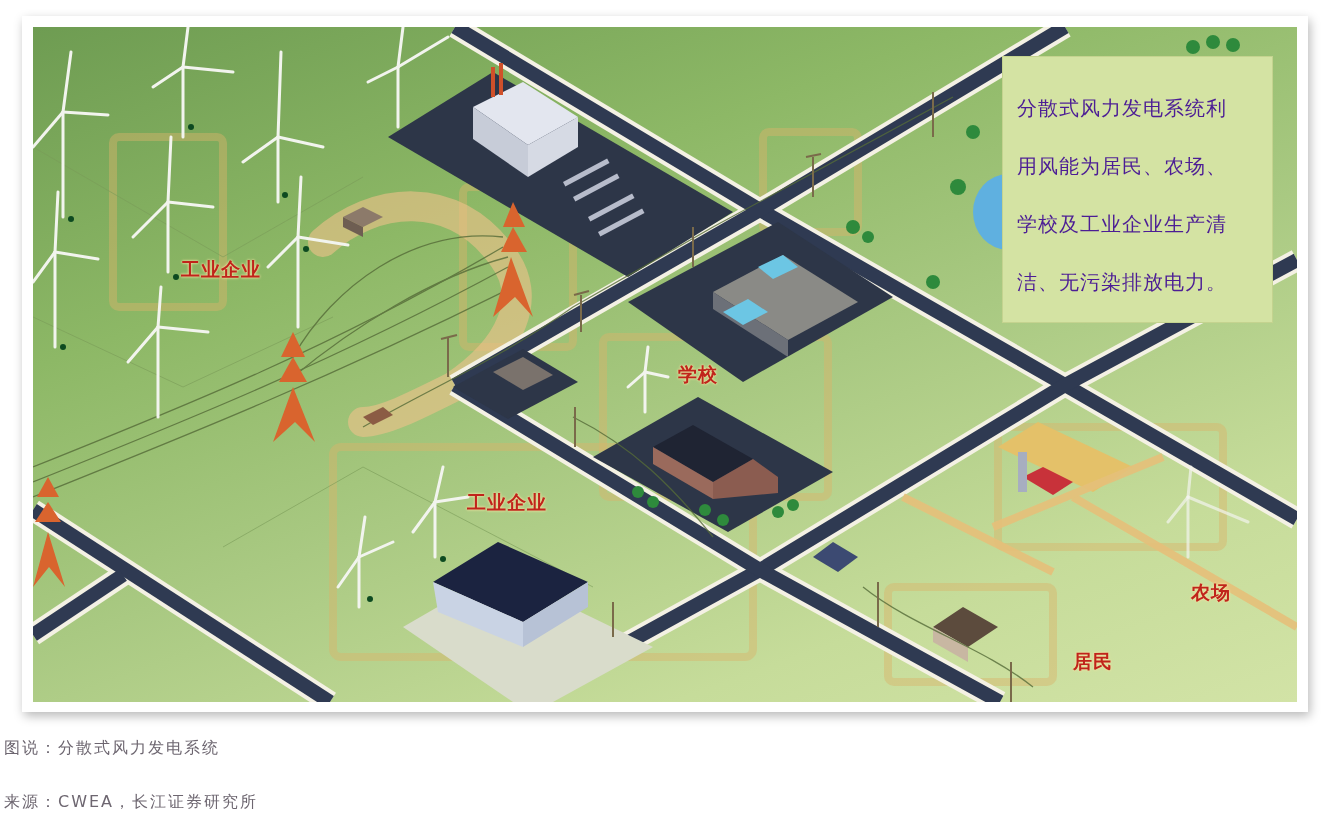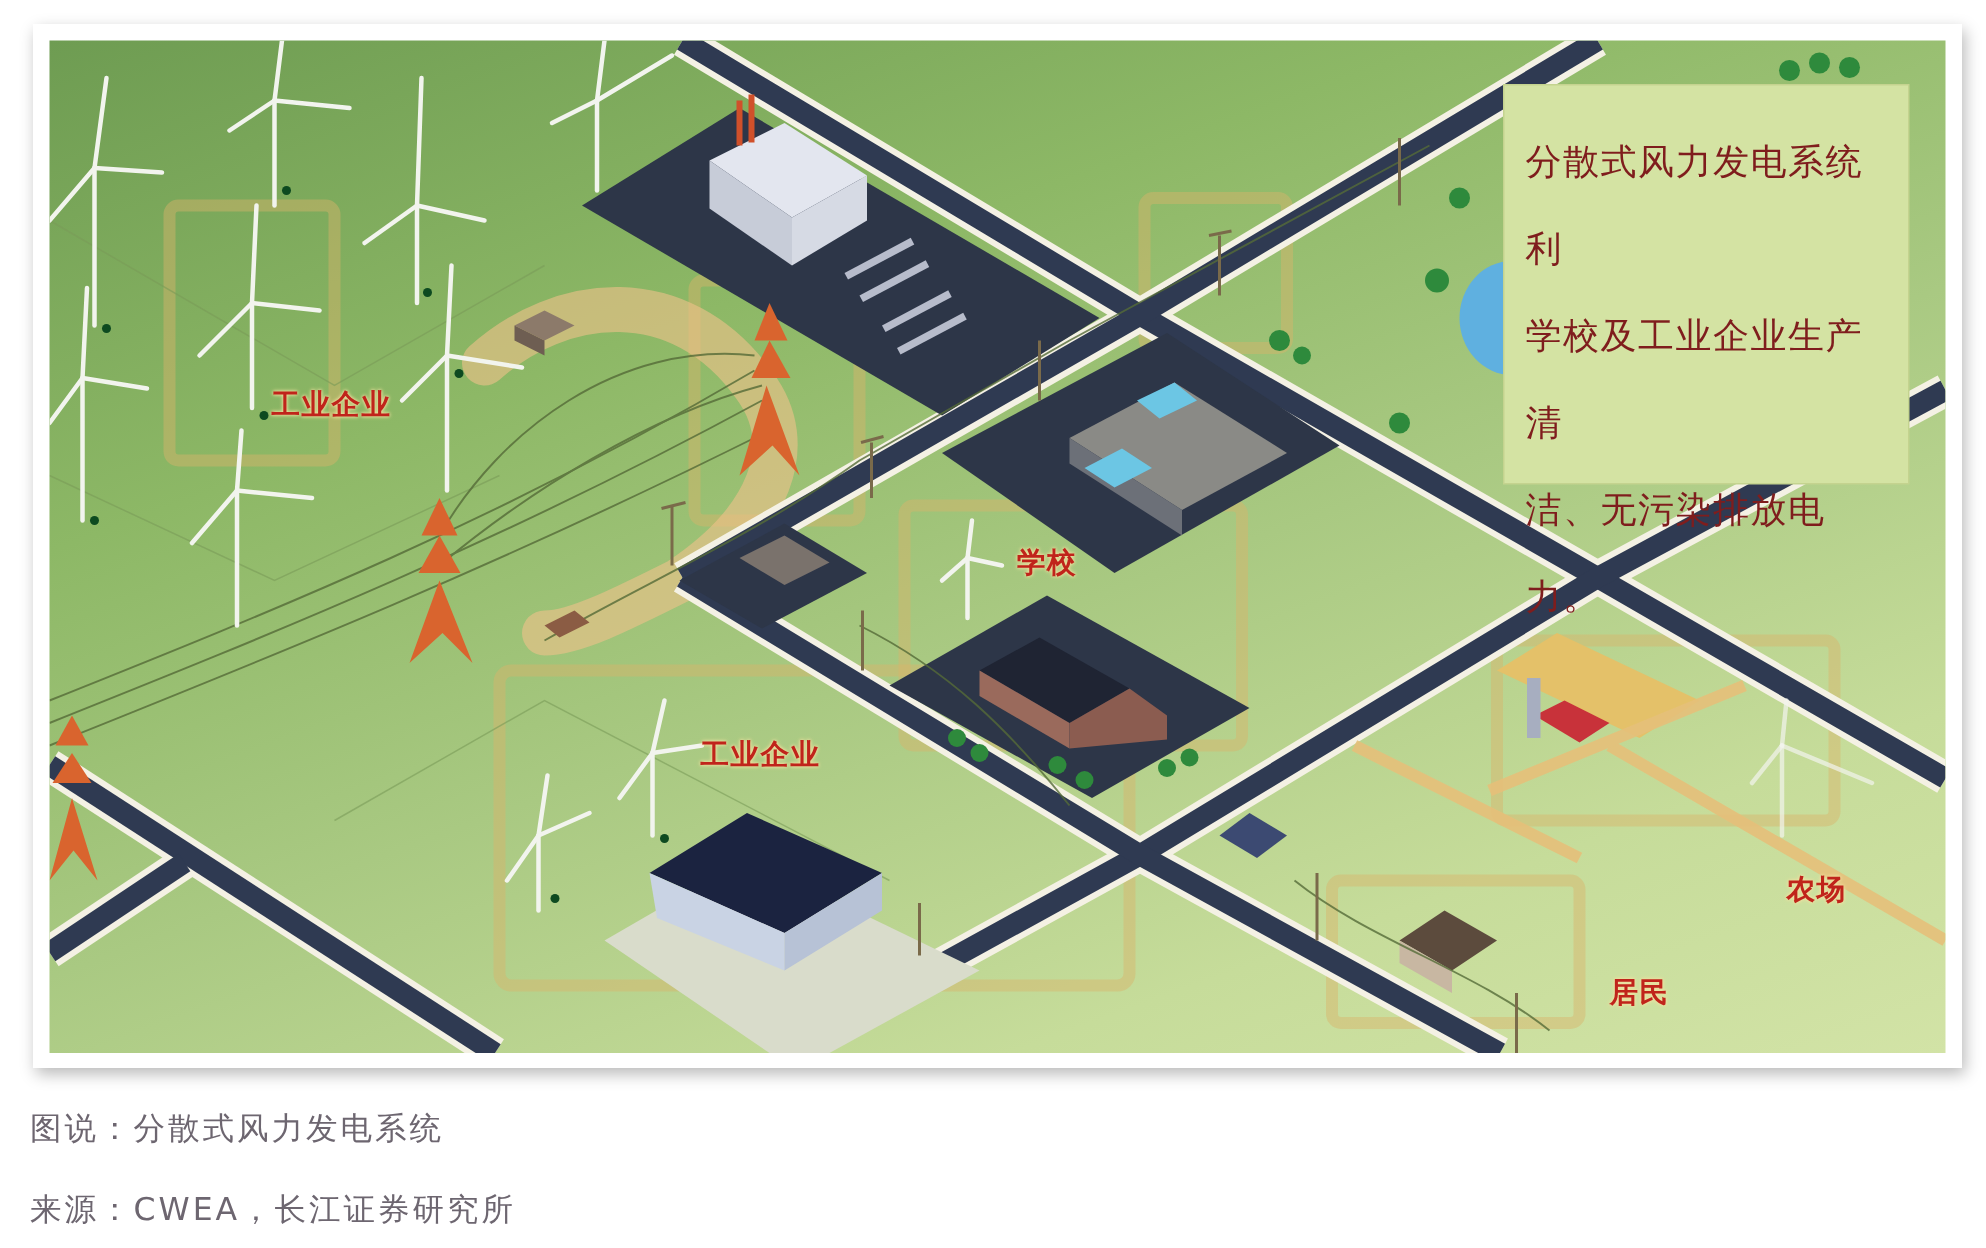--- a/index.html
+++ b/index.html
@@ -6,22 +6,22 @@
   body { width:1324px; height:832px; position:relative; overflow:hidden; font-family:"DejaVu Sans", sans-serif; }
   .frame { position:absolute; left:22px; top:16px; width:1286px; height:696px; background:#ffffff;
            box-shadow: 2px 4px 10px rgba(0,0,0,0.28); }
   .scene { position:absolute; left:33px; top:27px; width:1264px; height:675px; overflow:hidden;
            background: linear-gradient(160deg, #6e9c52 0%, #8db866 30%, #a9c982 55%, #c6dc9a 80%, #d2e3a6 100%); }
   .scene svg { position:absolute; left:0; top:0; }
   .label { position:absolute; color:#c0241b; font-weight:bold; font-size:19px; letter-spacing:1px;
            text-shadow: 0 0 2px #f3e1a0, 0 0 3px #f3e1a0; font-family:Liberation Sans, sans-serif; }
   .infobox { position:absolute; left:970px; top:30px; width:269px; height:265px; background:#d4e3a3;
              box-shadow: 0 0 0 1px #c4d38f; padding:22px 10px 0 14px; box-sizing:border-box; }
-  .infobox p { margin:0; font-size:24px; line-height:58px; color:#7f1d1d; letter-spacing:1px; }
-  .caption { position:absolute; left:20px; font-size:21px; color:#6d6670; letter-spacing:2px; font-family:"DejaVu Sans", sans-serif;text-align:right; }
+  .infobox p { margin:0; font-size:20px; line-height:58px; color:#4c1d95; letter-spacing:1px; }
+  .caption { position:absolute; left:4px; font-size:16px; color:#6d6670; letter-spacing:2px; font-family:"DejaVu Sans", sans-serif;text-align:right; }
 </style>
 </head>
 <body>
 
 <div class="frame"></div>
 
 <div class="scene">
   <svg width="1264" height="675" viewBox="0 0 1264 675">
 
     <g fill="none" stroke="#d9b36a" stroke-opacity="0.45" stroke-width="8">
@@ -258,19 +258,20 @@
   </svg>
 
   <div class="label" style="left:148px; top:230px;">工业企业</div>
   <div class="label" style="left:645px; top:335px;">学校</div>
   <div class="label" style="left:434px; top:463px;">工业企业</div>
   <div class="label" style="left:1158px; top:553px;">农场</div>
   <div class="label" style="left:1040px; top:622px;">居民</div>
 
   <div class="infobox">
     <p>分散式风力发电系统利</p>
+    <p>用风能为居民、农场、</p>
     <p>学校及工业企业生产清</p>
     <p>洁、无污染排放电力。</p>
   </div>
 </div>
 
 <div class="caption" style="top:738px;">图说：分散式风力发电系统</div>
 <div class="caption" style="top:792px;">来源：CWEA，长江证券研究所</div>
 
 </body></html>

